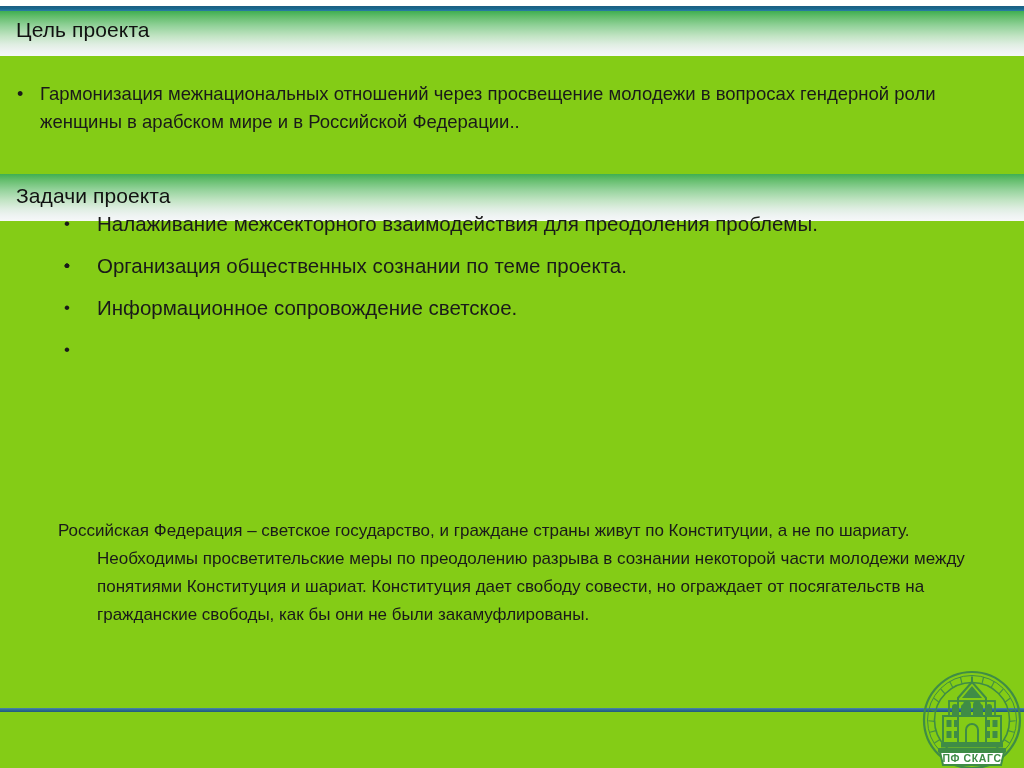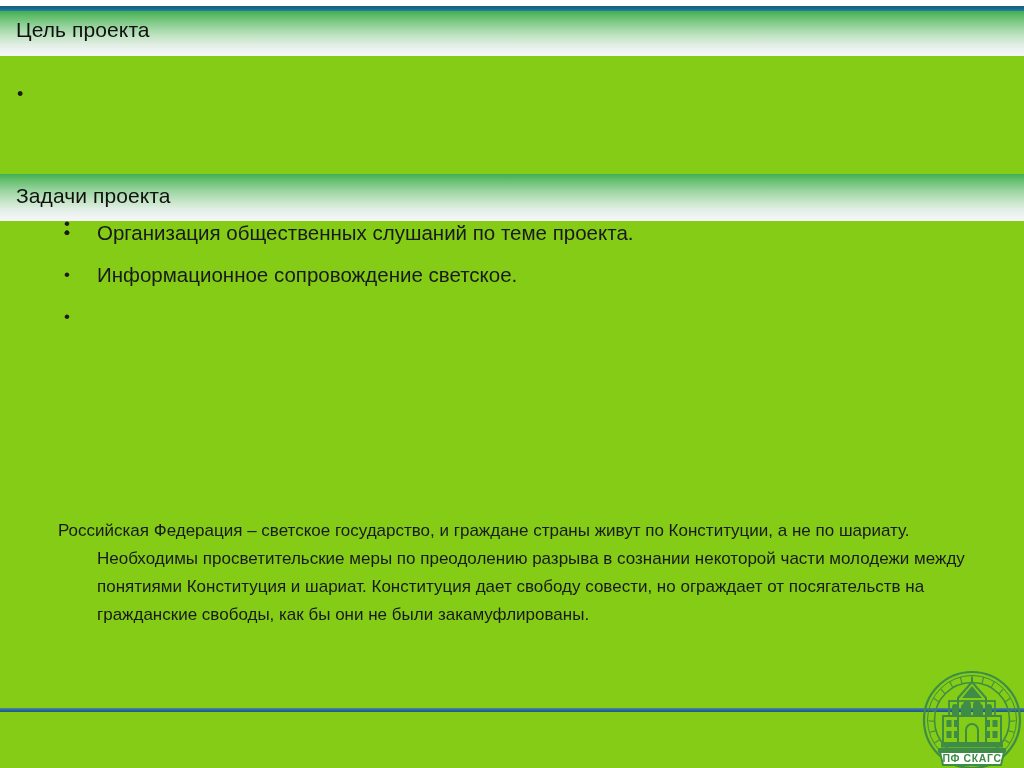--- a/index.html
+++ b/index.html
@@ -163,45 +163,47 @@
 
   <div class="band" id="band1">
     <div class="band-topline"></div>
     <div class="band-gradient"></div>
     <div class="band-title">Цель проекта</div>
   </div>
 
   <div class="goal-list">
     <div class="goal-item">
       <span class="bullet">•</span>
+      <span>Гармонизация межнациональных отношений через просвещение молодежи в вопросах гендерной роли женщины в арабском мире и в Российской Федерации..</span>
     </div>
   </div>
 
   <div class="band" id="band2">
     <div class="band-gradient"></div>
     <div class="band-title">Задачи проекта</div>
   </div>
 
   <div class="tasks-list">
 
     <div class="task-item">
       <span class="bullet">•</span>
-    </div>
-
-    <div class="task-item">
-      <span class="bullet">•</span>
-    </div>
-
-    <div class="task-item">
-      <span class="bullet">•</span>
-    </div>
-
-    <div class="task-item">
-      <span class="bullet">•</span>
-      <span>Организация общественных слушаний по теме проекта.</span>
+      <span>Налаживание межсекторного взаимодействия для преодоления проблемы.</span>
+    </div>
+
+    <div class="task-item">
+      <span class="bullet">•</span>
+    </div>
+
+    <div class="task-item">
+      <span class="bullet">•</span>
+    </div>
+
+    <div class="task-item">
+      <span class="bullet">•</span>
+      <span>Организация общественных сознании по теме проекта.</span>
     </div>
 
     <div class="task-item">
       <span class="bullet">•</span>
       <span>Информационное сопровождение светское.</span>
     </div>
 
     <div class="task-item">
       <span class="bullet">•</span>
     </div>

